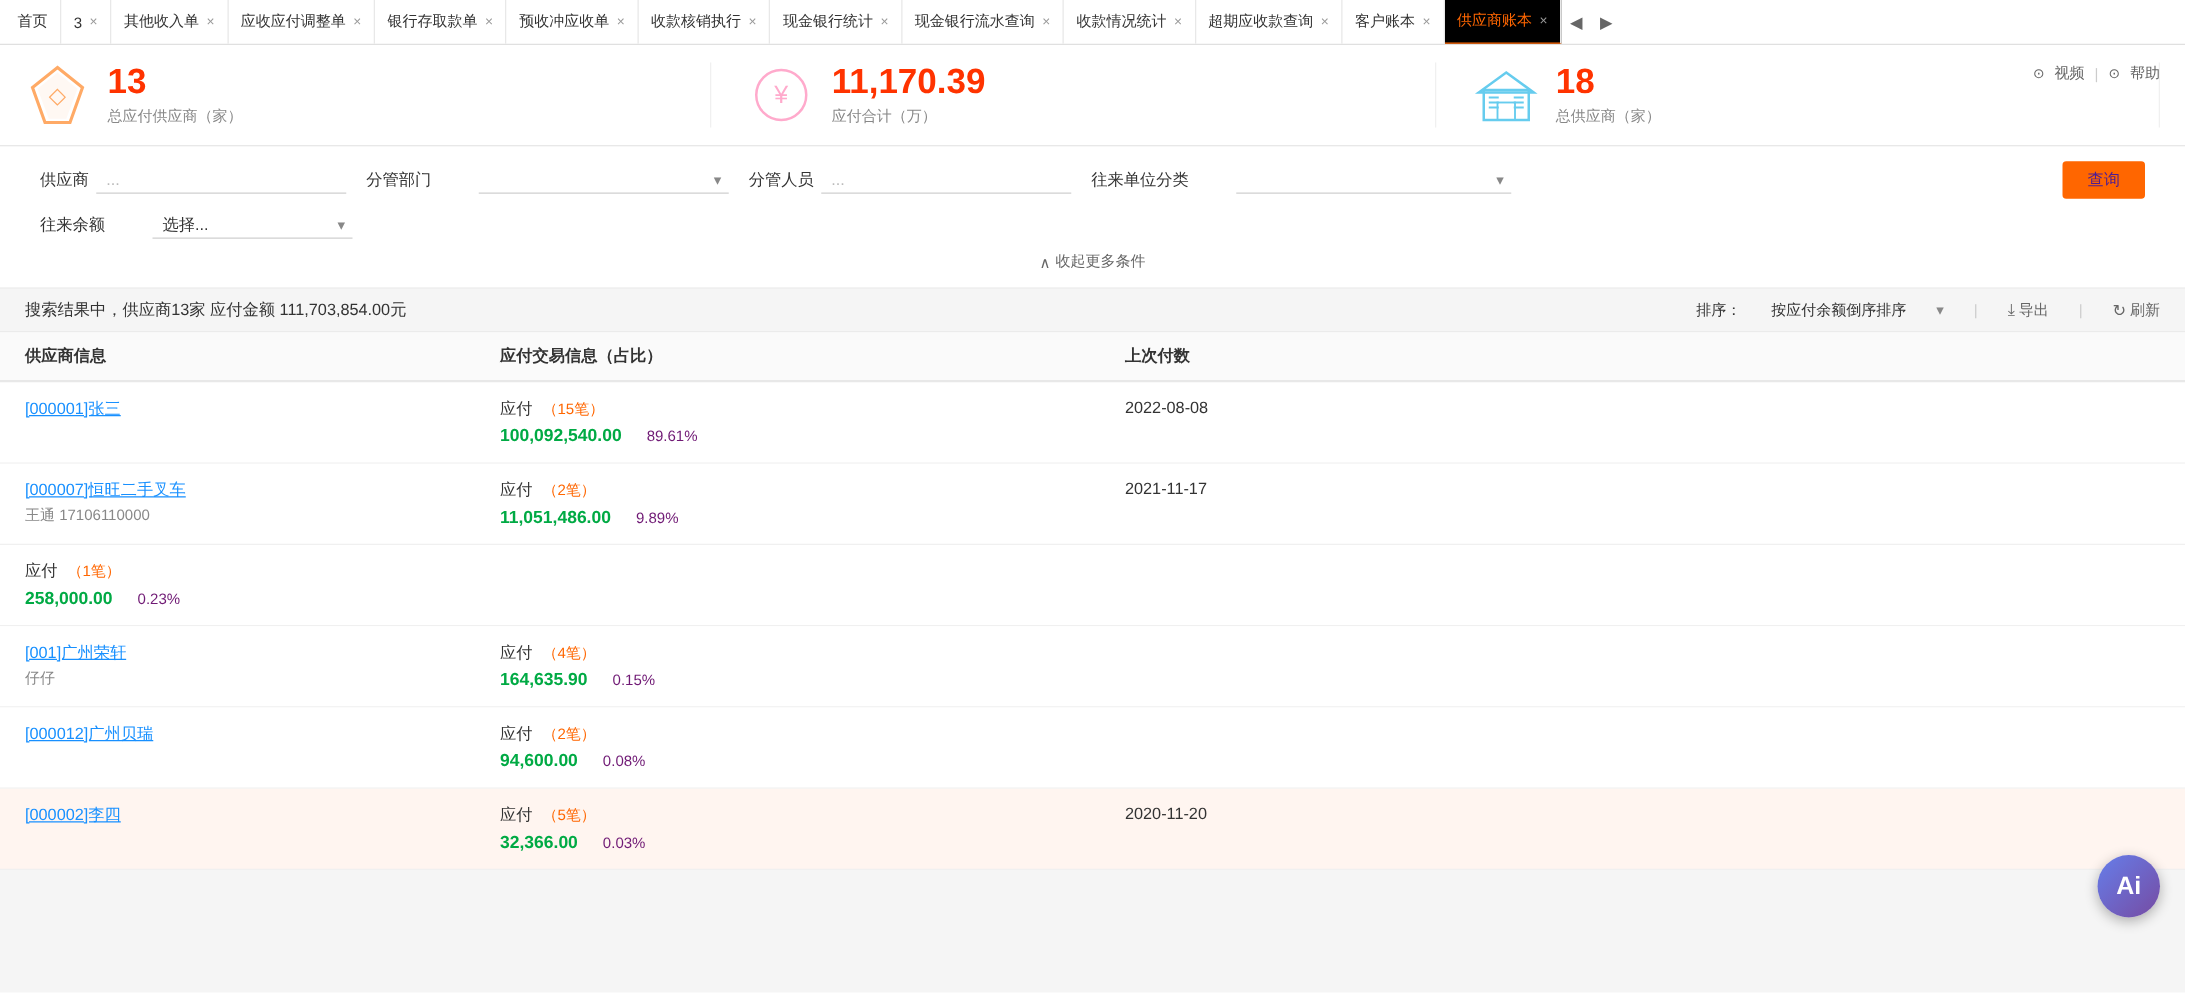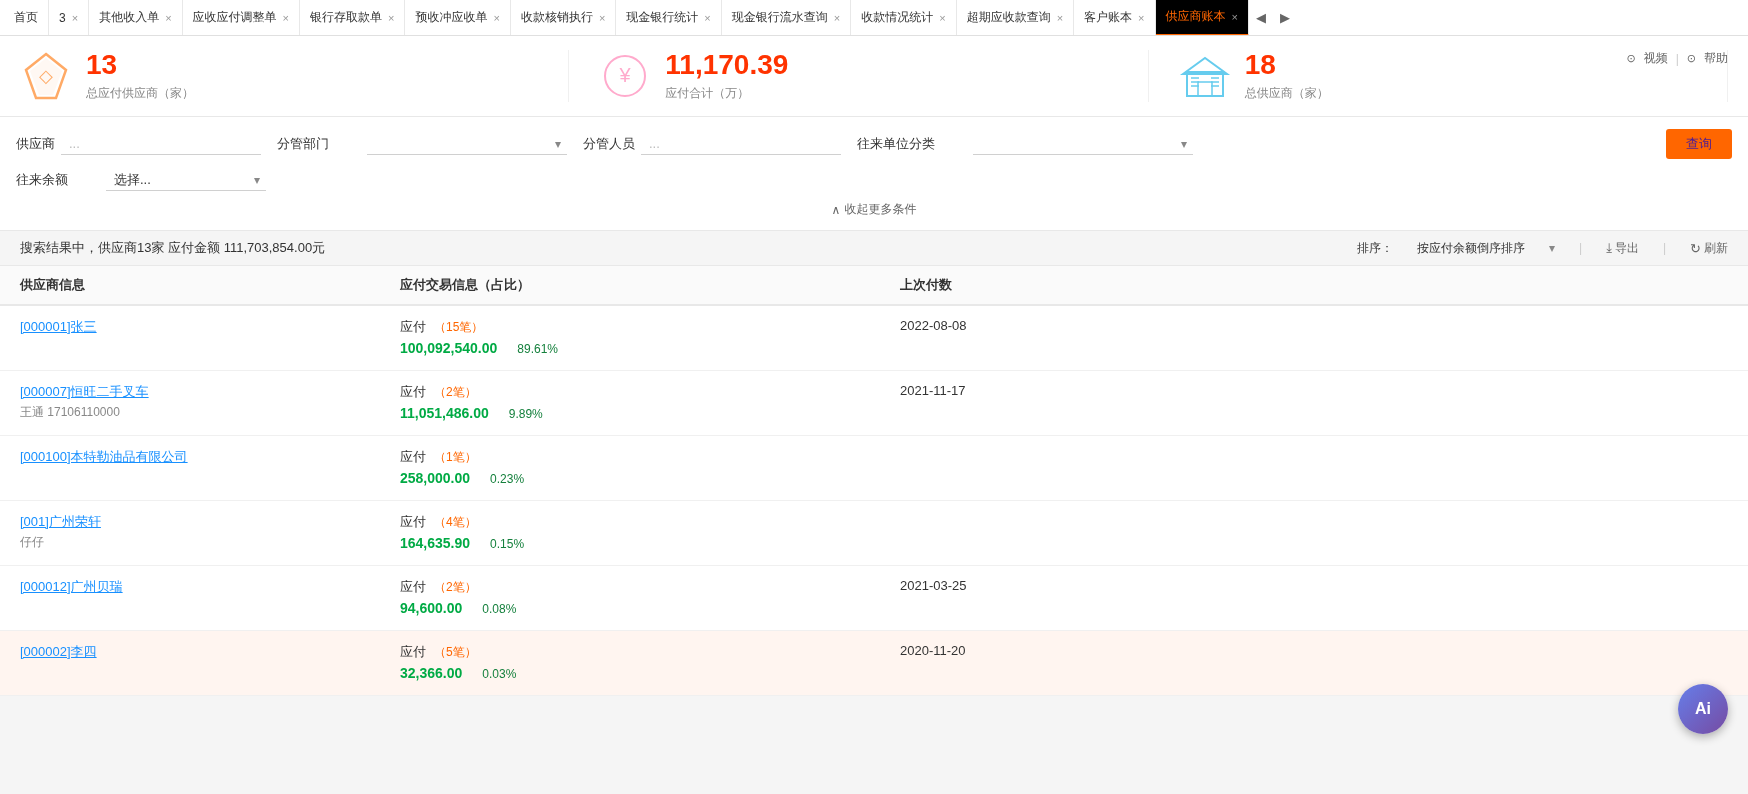--- a/index.html
+++ b/index.html
@@ -36,21 +36,21 @@
     .card-info .number { font-size: 28px; font-weight: bold; color: #ff3300; line-height: 1.1; }
     .card-info .label { font-size: 12px; color: #888; margin-top: 4px; }
     .top-right-links {
       position: absolute; right: 20px; top: 14px; font-size: 12px; color: #666; display: flex; gap: 8px; align-items: center;
     }
     .top-right-links a { color: #666; text-decoration: none; cursor: pointer; }
     .divider-v { color: #ccc; }
 
     
     .filter-area {
-      background: #fff; padding: 12px 16px 8px; border-bottom: 1px solid #e8e8e8;
+      background: #fff; padding: 12px 32px 8px; border-bottom: 1px solid #e8e8e8;
     }
     .filter-row { display: flex; align-items: center; gap: 16px; margin-bottom: 10px; flex-wrap: wrap; }
     .filter-item { display: flex; align-items: center; gap: 6px; }
     .filter-label { color: #333; font-size: 13px; white-space: nowrap; }
     .filter-input {
       border: none; border-bottom: 1px solid #d0d0d0; padding: 3px 8px; font-size: 13px;
       width: 180px; outline: none; color: #333; background: transparent;
     }
     .filter-input::placeholder { color: #bbb; }
     .filter-select {
@@ -96,21 +96,21 @@
       display: flex; padding: 12px 20px; border-bottom: 1px solid #f0f0f0; align-items: flex-start;
       background: #fff; min-height: 56px;
     }
     .table-row.highlighted { background: #fff5f0; }
     .supplier-link { color: #1890ff; text-decoration: underline; cursor: pointer; font-size: 13px; }
     .supplier-sub { color: #888; font-size: 12px; margin-top: 3px; }
     .trans-row { display: flex; align-items: baseline; gap: 8px; margin-bottom: 2px; }
     .trans-label { color: #333; font-size: 13px; }
     .trans-count { color: #ff6600; font-size: 12px; }
     .trans-amount { color: #00aa44; font-size: 14px; font-weight: bold; margin-top: 2px; cursor: pointer; }
-    .trans-percent { color: #15803d; font-size: 12px; margin-left: 12px; }
+    .trans-percent { color: #701a75; font-size: 12px; margin-left: 12px; }
     .last-payment { color: #333; font-size: 13px; }
   </style>
 </head>
 <body>
 
 <div class="top-nav">
   <div class="nav-tab">
     <span>首页</span>
   </div>
   <div class="nav-tab">
@@ -335,23 +335,20 @@
         <a class="trans-amount">11,051,486.00</a>
         <span class="trans-percent">9.89%</span>
       </div>
     </div>
     <div class="col-last-payment">
       <span class="last-payment">2021-11-17</span>
     </div>
   </div>
 
   <div class="table-row" id="row3">
-    <div class="col-supplier">
-      <a class="supplier-link">[000100]本特勒油品有限公司</a>
-    </div>
     <div class="col-transaction">
       <div class="trans-row">
         <span class="trans-label">应付</span>
         <span class="trans-count">（1笔）</span>
       </div>
       <div class="trans-row">
         <a class="trans-amount">258,000.00</a>
         <span class="trans-percent">0.23%</span>
       </div>
     </div>
@@ -384,23 +381,20 @@
     <div class="col-transaction">
       <div class="trans-row">
         <span class="trans-label">应付</span>
         <span class="trans-count">（2笔）</span>
       </div>
       <div class="trans-row">
         <a class="trans-amount">94,600.00</a>
         <span class="trans-percent">0.08%</span>
       </div>
     </div>
-    <div class="col-last-payment">
-      <span class="last-payment">2021-03-25</span>
-    </div>
   </div>
 
   <div class="table-row highlighted" id="row6" style="background:#fff5f0;">
     <div class="col-supplier">
       <a class="supplier-link">[000002]李四</a>
     </div>
     <div class="col-transaction">
       <div class="trans-row">
         <span class="trans-label">应付</span>
         <span class="trans-count">（5笔）</span>
@@ -411,14 +405,14 @@
       </div>
     </div>
     <div class="col-last-payment">
       <span class="last-payment">2020-11-20</span>
     </div>
   </div>
 </div>
 
 <div style="position: fixed; bottom: 60px; right: 20px; z-index: 999;">
   <button style="width:50px;height:50px;border-radius:50%;background:linear-gradient(135deg,#667eea,#764ba2);
-    color:#fff;font-size:16px;font-weight:bold;border:none;cursor:pointer;box-shadow:0 3px 10px rgba(0,0,0,0.3);">Ai</button>
+    color:#fff;font-size:20px;font-weight:bold;border:none;cursor:pointer;box-shadow:0 3px 10px rgba(0,0,0,0.3);">Ai</button>
 </div>
 
 </body></html>

